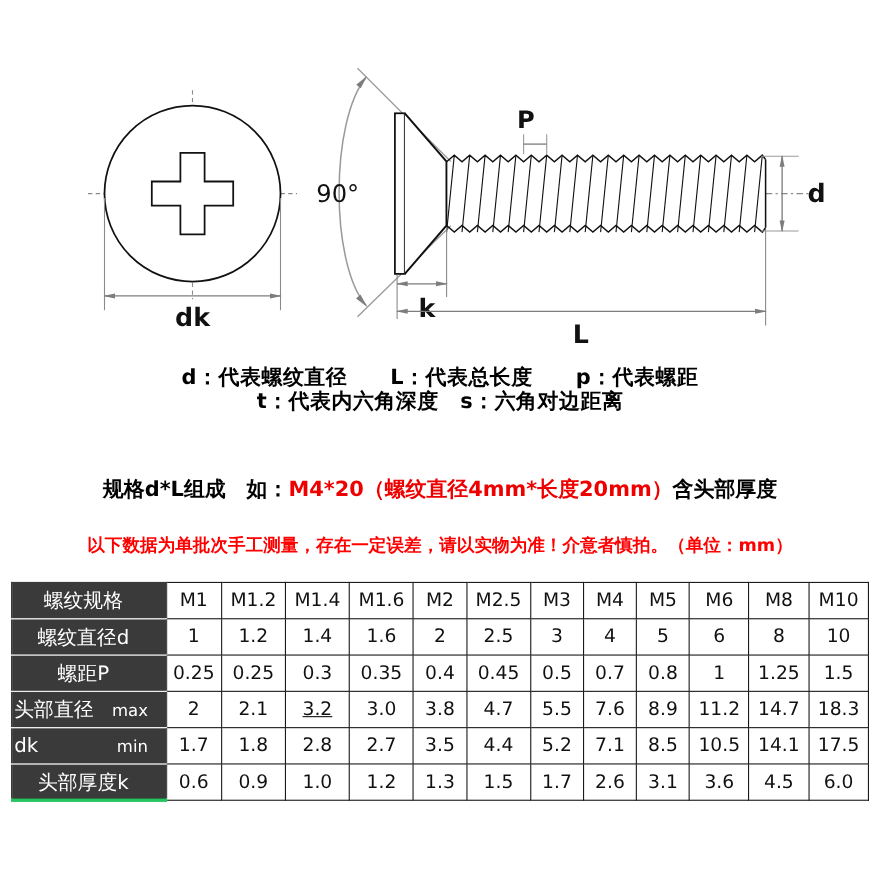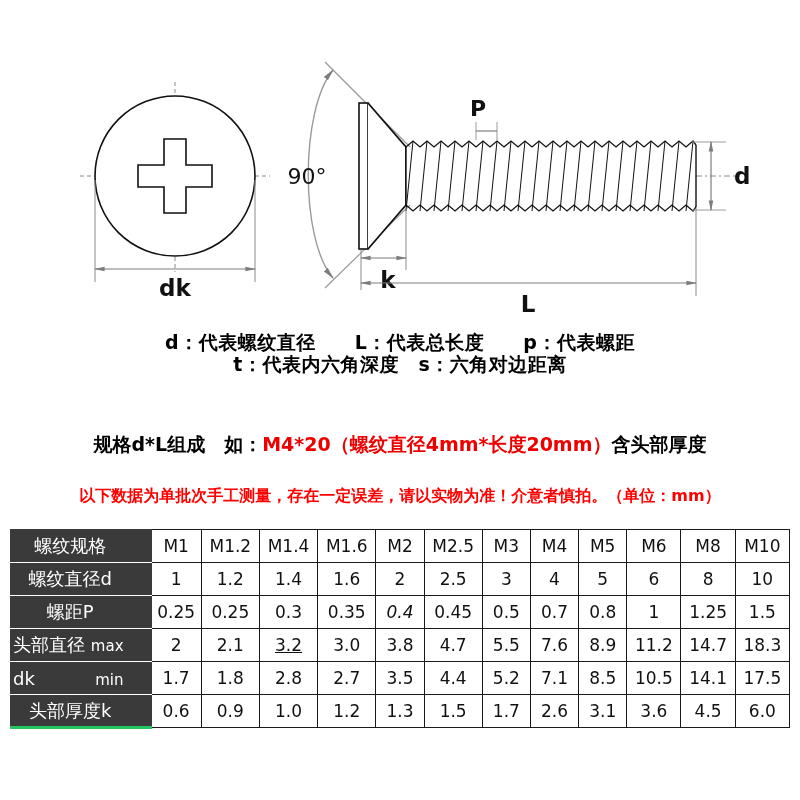--- a/index.html
+++ b/index.html
@@ -82,21 +82,21 @@
   }
   #spec-table td.rowlabel {
     background: #3a3a3a;
     color: #ffffff;
     font-size: 18px;
     font-weight: normal;
     border: 1px solid #3a3a3a;
     border-bottom: 1px solid #ffffff;
     width: 140px;
     text-align: center;
-    padding-right: 21px;
+    padding-right: 10px;
   }
   #spec-table tr:last-child td.rowlabel { border-bottom: 3px solid #22c55e; }
   .lbl-split {
     display: flex;
     align-items: baseline;
     justify-content: space-between;
     padding: 0 6px 0 2px;
     width: 100%;
     box-sizing: border-box;
   }
@@ -273,21 +273,21 @@
         <td class="datacell" style="width: 54px;">10</td>
       </tr>
       <tr>
         <td class="rowlabel">
           <span class="lbl-center">螺距P</span>
         </td>
         <td class="datacell" style="width: 50px;">0.25</td>
         <td class="datacell" style="width: 58px;">0.25</td>
         <td class="datacell" style="width: 58px;">0.3</td>
         <td class="datacell" style="width: 58px; text-align: center;">0.35</td>
-        <td class="datacell" style="width: 48px; font-style: italic;">0.4</td>
+        <td class="datacell" style="width: 48px;">0.4</td>
         <td class="datacell" style="width: 58px;">0.45</td>
         <td class="datacell" style="width: 48px;">0.5</td>
         <td class="datacell" style="width: 48px;">0.7</td>
         <td class="datacell" style="width: 48px;">0.8</td>
         <td class="datacell" style="width: 54px;">1</td>
         <td class="datacell" style="width: 54px;">1.25</td>
         <td class="datacell" style="width: 54px;">1.5</td>
       </tr>
       <tr>
         <td class="rowlabel">

